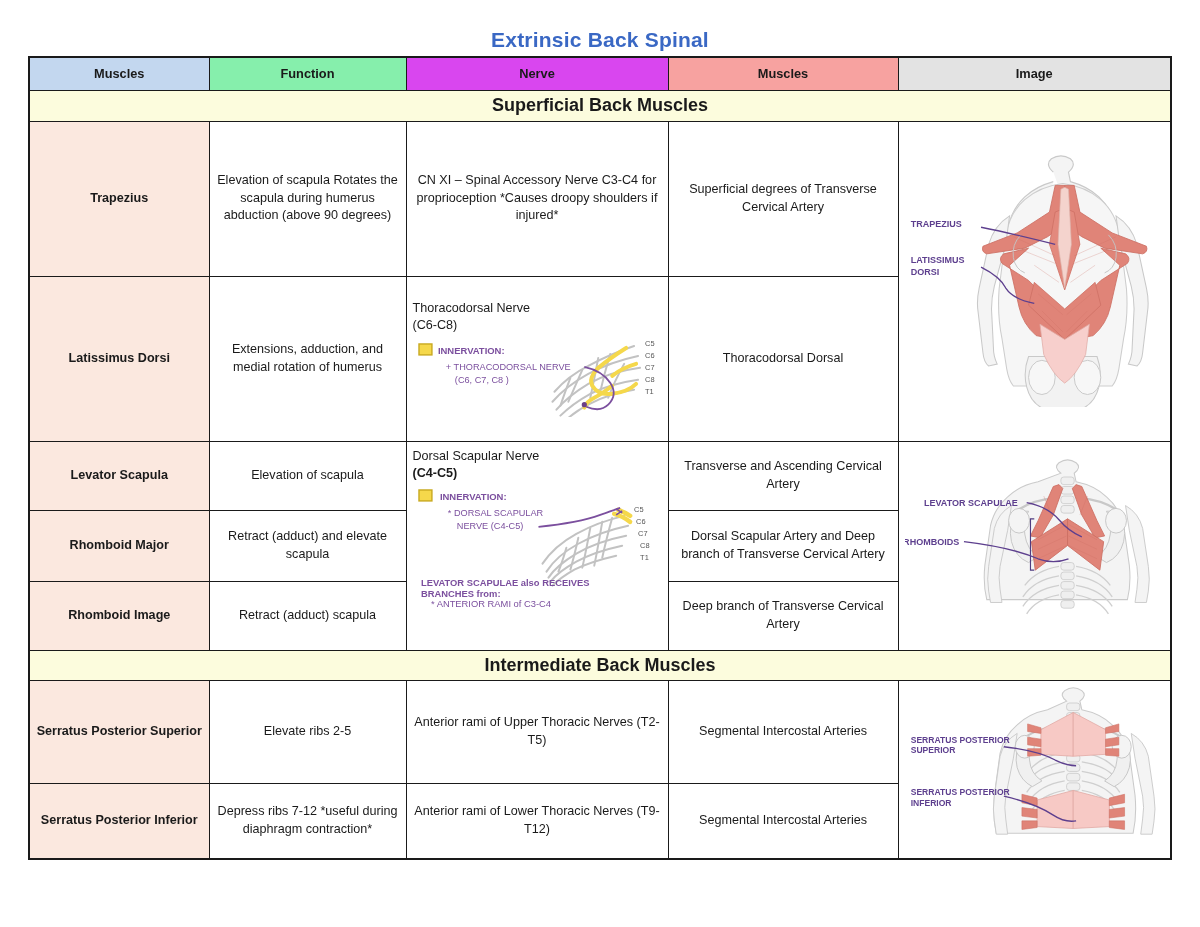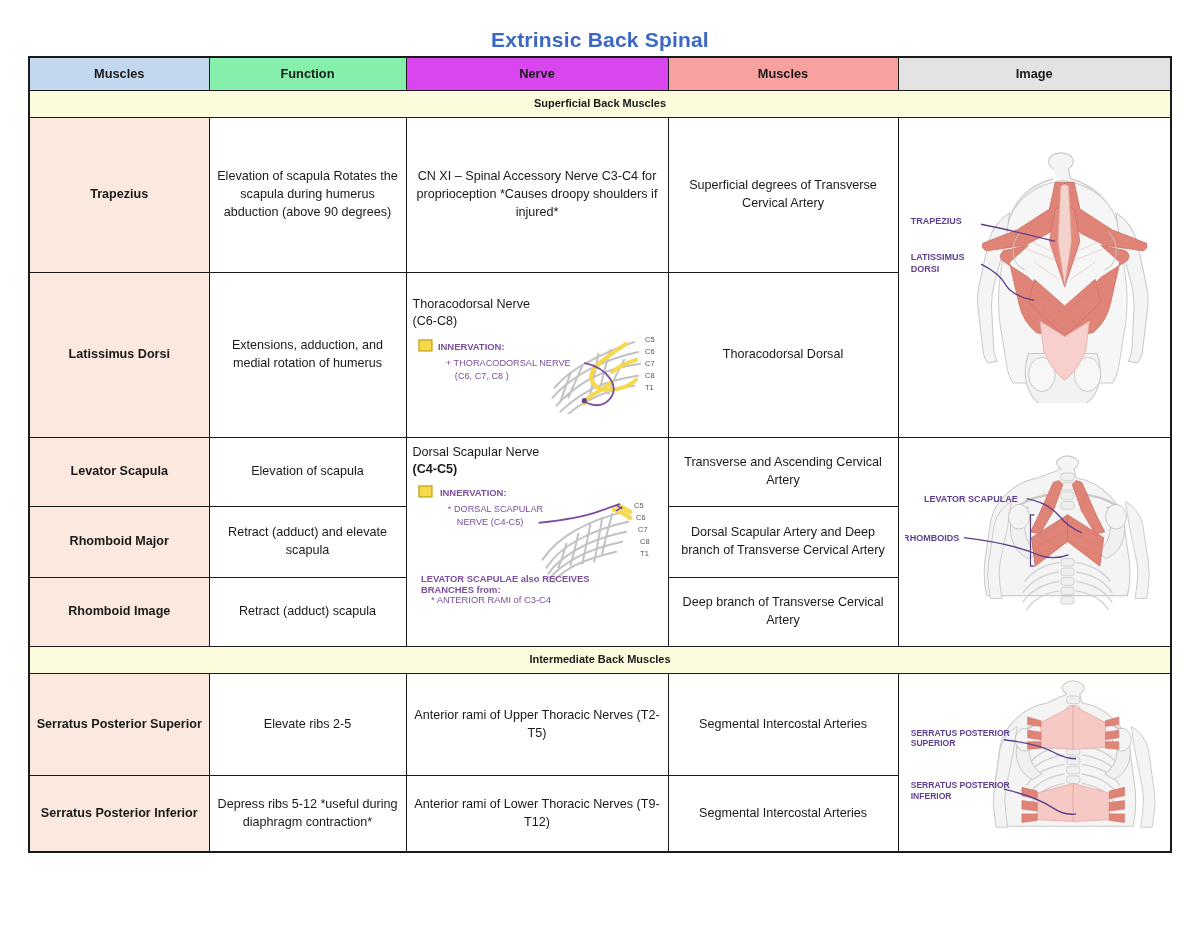--- a/index.html
+++ b/index.html
@@ -50,21 +50,21 @@
   }
   td.h-muscles  { background: #c3d7ef; }
   td.h-function { background: #86efac; }
   td.h-nerve    { background: #d946ef; }
   td.h-artery   { background: #f7a2a0; }
   td.h-image    { background: #e3e3e3; }
 
   tr.section td {
     background: #fcfcdd;
     font-weight: bold;
-    font-size: 11px;
+    font-size: 18px;
     height: 22px;
     padding: 2px 0;
   }
   td.muscle {
     background: #fbe8df;
     font-weight: bold;
     font-size: 12.6px;
   }
   td.cell { background: #ffffff; }
   td.imgcell { background: #ffffff; padding: 0; }
@@ -394,21 +394,21 @@
         <text x="6" y="62" font-family="Liberation Sans, sans-serif" font-size="9" font-weight="bold" fill="#5d3f8e">SERRATUS POSTERIOR</text>
         <text x="6" y="73" font-family="Liberation Sans, sans-serif" font-size="9" font-weight="bold" fill="#5d3f8e">SUPERIOR</text>
         <text x="6" y="117" font-family="Liberation Sans, sans-serif" font-size="9" font-weight="bold" fill="#5d3f8e">SERRATUS POSTERIOR</text>
         <text x="6" y="128" font-family="Liberation Sans, sans-serif" font-size="9" font-weight="bold" fill="#5d3f8e">INFERIOR</text>
       </svg>
     </td>
   </tr>
 
   <tr>
     <td class="muscle" style="height:66px">Serratus Posterior Inferior</td>
-    <td class="cell">Depress ribs 5-12 *useful during diaphragm contraction*</td>
+    <td class="cell">Depress ribs 7-12 *useful during diaphragm contraction*</td>
     <td class="cell">Anterior rami of Lower Thoracic Nerves (T9-T12)</td>
     <td class="cell">Segmental Intercostal Arteries</td>
   </tr>
 
 </tbody>
     </table>
 
 </div>
 
 </body></html>

